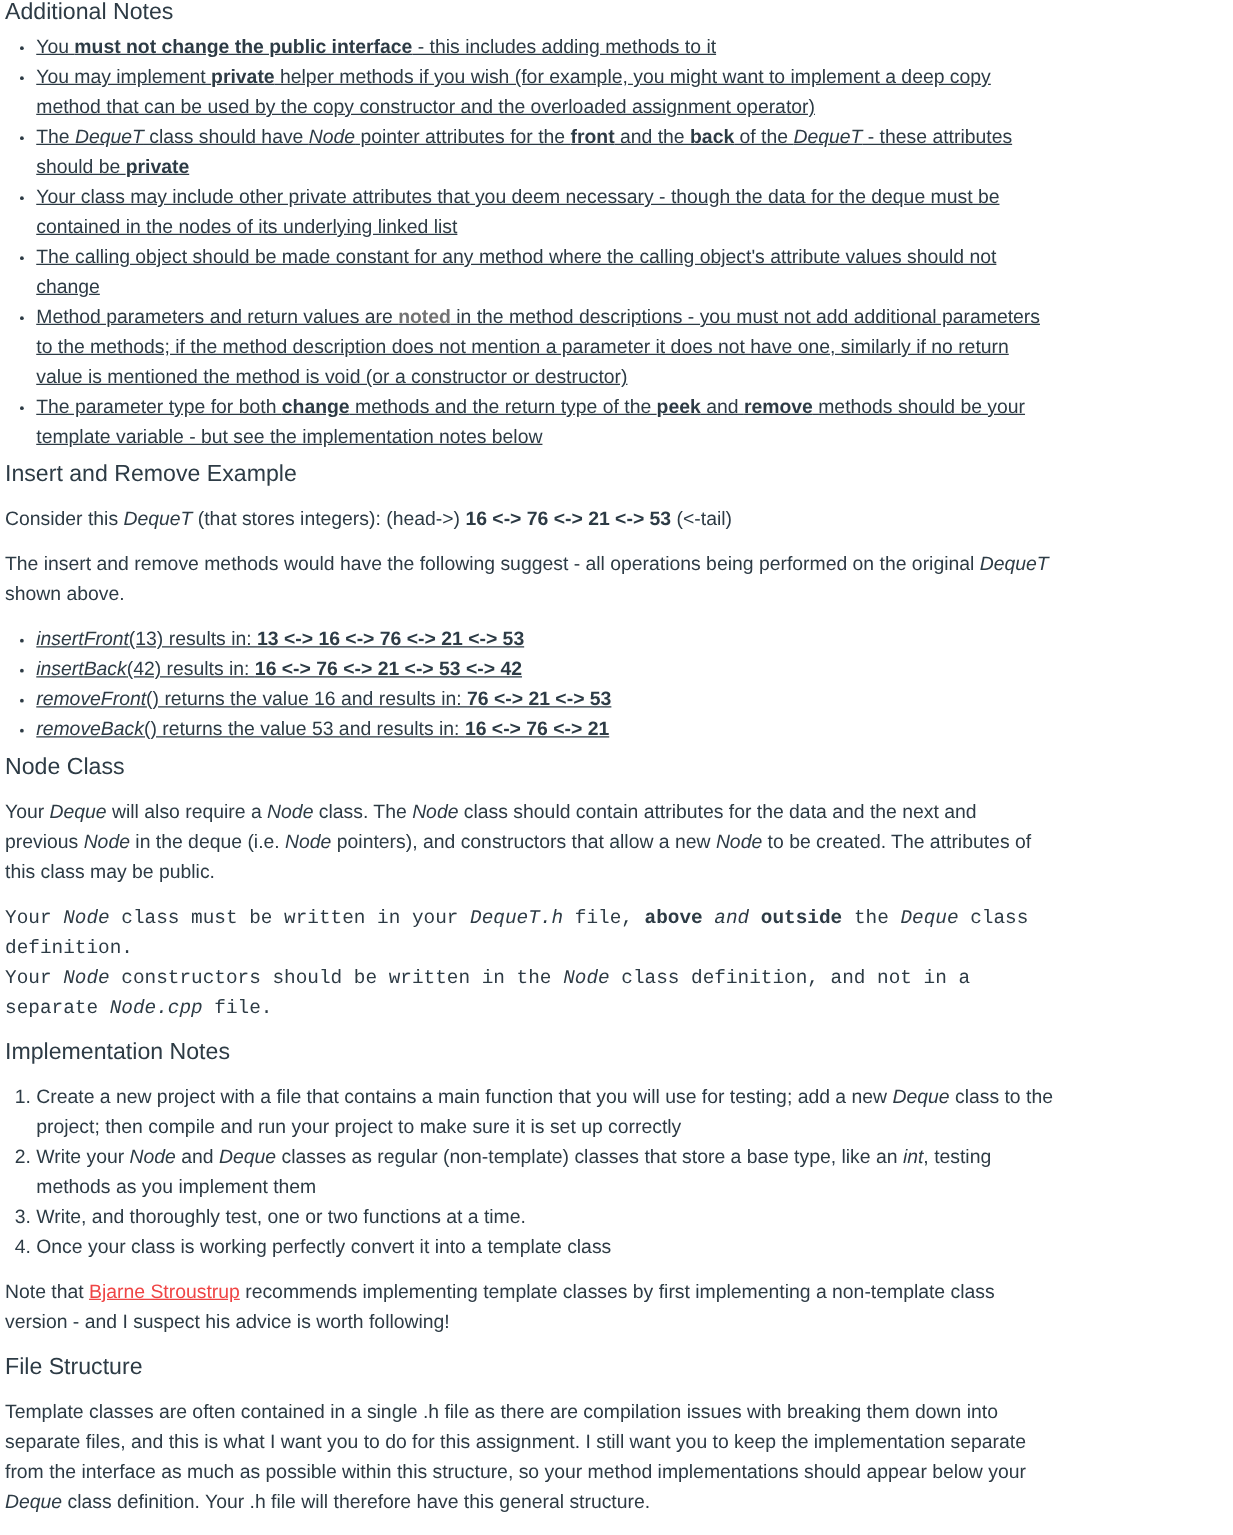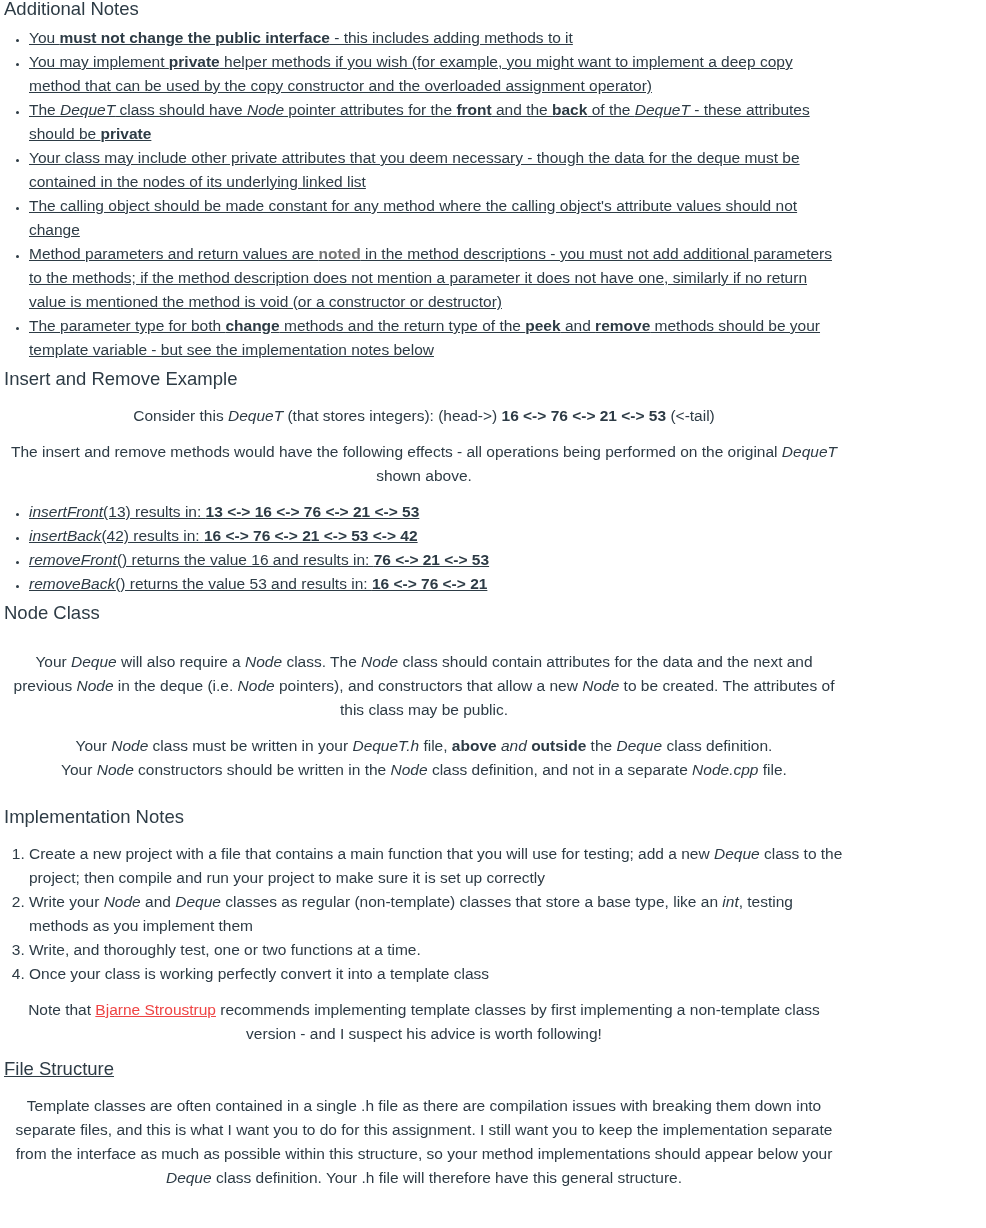--- a/index.html
+++ b/index.html
@@ -16,21 +16,21 @@
       font-size: 18.5px;
       line-height: 22px;
       margin: 0 0 6px 0;
       color: #2d3b45;
     }
     h3.first { margin-top: -2px; }
     ul { margin: 0 0 6px 0; padding-left: 25px; }
     ul li { list-style: disc; text-decoration: underline; }
     ul li::marker { font-size: 11px; }
     ol { margin: 0 0 12px 0; padding-left: 25px; }
-    p { margin: 0 0 12px 0; text-align: center; }
+    p { margin: 0 0 12px 0; }
     p.tight { margin-bottom: 0; }
     b { font-weight: bold; }
     i { font-style: italic; }
     .noted { color: #737373; font-weight: bold; }
     a.link { color: #ef4444; text-decoration: underline; }
   </style>
 </head>
 <body>
 
 <div class="page">
@@ -58,42 +58,42 @@
     <li>
       <span>The parameter type for both </span><b>change</b><span> methods and the return type of the </span><b>peek</b><span> and </span><b>remove</b><span> methods should be your template variable - but see the implementation notes below</span>
     </li>
   </ul>
 
   <h3 style="margin-bottom:14px;">Insert and Remove Example</h3>
   <p>
     <span>Consider this </span><i>DequeT</i><span> (that stores integers): (head-&gt;) </span><b>16 &lt;-&gt; 76 &lt;-&gt; 21 &lt;-&gt; 53</b><span> (&lt;-tail)</span>
   </p>
   <p>
-    <span>The insert and remove methods would have the following effects - all operations being performed on the original </span><i>DequeT</i><span> shown above.</span>
+    <span>The insert and remove methods would have the following suggest - all operations being performed on the original </span><i>DequeT</i><span> shown above.</span>
   </p>
   <ul>
     <li>
       <i>insertFront</i><span>(13) results in: </span><b>13 &lt;-&gt; 16 &lt;-&gt; 76 &lt;-&gt; 21 &lt;-&gt; 53</b>
     </li>
     <li>
       <i>insertBack</i><span>(42) results in: </span><b>16 &lt;-&gt; 76 &lt;-&gt; 21 &lt;-&gt; 53 &lt;-&gt; 42</b>
     </li>
     <li>
       <i>removeFront</i><span>() returns the value 16 and results in: </span><b>76 &lt;-&gt; 21 &lt;-&gt; 53</b>
     </li>
     <li>
       <i>removeBack</i><span>() returns the value 53 and results in: </span><b>16 &lt;-&gt; 76 &lt;-&gt; 21</b>
     </li>
   </ul>
 
-  <h3 style="margin-bottom:26px;">Node Class</h3>
+  <h3 style="margin-bottom:14px;">Node Class</h3>
   <p>
     <span>Your </span><i>Deque</i><span> will also require a </span><i>Node</i><span> class. The </span><i>Node</i><span> class should contain attributes for the data and the next and previous </span><i>Node</i><span> in the deque (i.e. </span><i>Node</i><span> pointers), and constructors that allow a new </span><i>Node</i><span> to be created. The attributes of this class may be public.</span>
   </p>
-  <p style="margin-bottom:24px;">
+  <p style="margin-bottom:12px;font-family:Liberation Mono, monospace;">
     <span>Your </span><i>Node</i><span> class must be written in your </span><i>DequeT.h</i><span> file, </span><b>above</b><span> </span><i>and</i><span> </span><b>outside</b><span> the </span><i>Deque</i><span> class definition.</span>
     <br>
     <span>Your </span><i>Node</i><span> constructors should be written in the </span><i>Node</i><span> class definition, and not in a separate </span><i>Node.cpp</i><span> file.</span>
   </p>
 
   <h3 style="margin-bottom:14px;">Implementation Notes</h3>
   <ol>
     <li>
       <span>Create a new project with a file that contains a main function that you will use for testing; add a new </span><i>Deque</i><span> class to the project; then compile and run your project to make sure it is set up correctly</span>
     </li>
@@ -104,18 +104,18 @@
       <span>Write, and thoroughly test, one or two functions at a time.</span>
     </li>
     <li>
       <span>Once your class is working perfectly convert it into a template class</span>
     </li>
   </ol>
   <p>
     <span>Note that </span><a class="link" href="#">Bjarne Stroustrup</a><span> recommends implementing template classes by first implementing a non-template class version - and I suspect his advice is worth following!</span>
   </p>
 
-  <h3 style="margin-bottom:14px;text-decoration:underline;">File Structure</h3>
+  <h3 style="margin-bottom:14px;">File Structure</h3>
   <p class="tight">
     <span>Template classes are often contained in a single .h file as there are compilation issues with breaking them down into separate files, and this is what I want you to do for this assignment. I still want you to keep the implementation separate from the interface as much as possible within this structure, so your method implementations should appear below your </span><i>Deque</i><span> class definition. Your .h file will therefore have this general structure.</span>
   </p>
 
 </div>
 
 </body></html>

